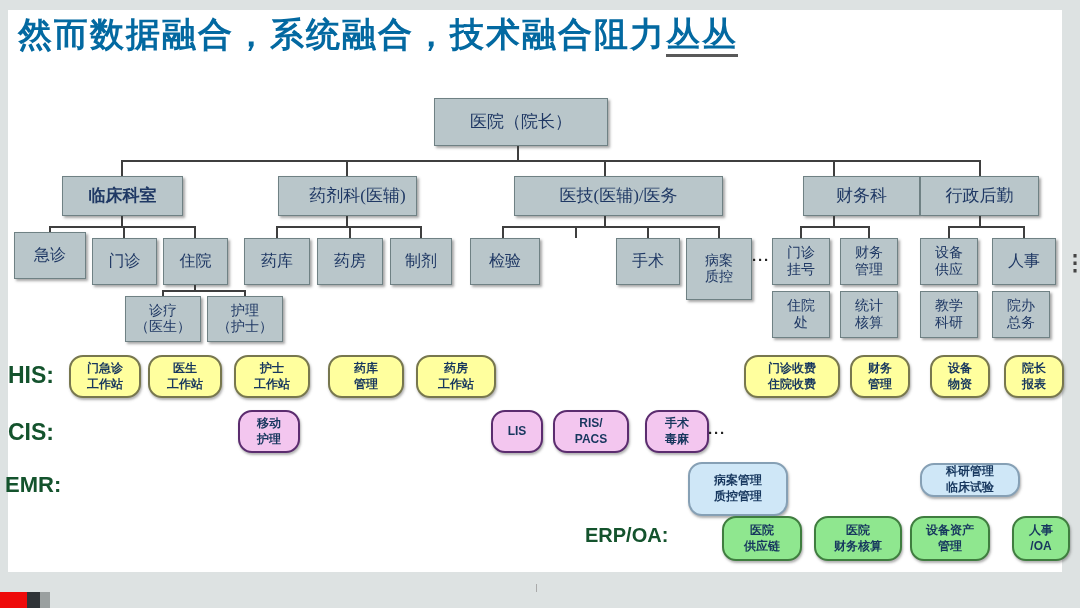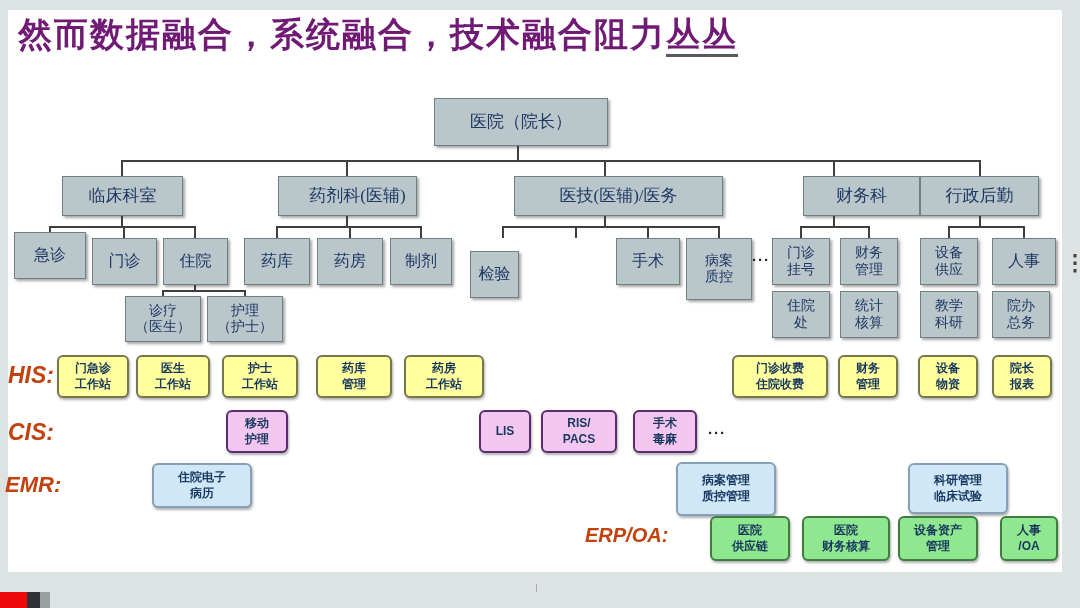--- a/index.html
+++ b/index.html
@@ -1,36 +1,36 @@
 <!DOCTYPE html>
 <html><head>
 <meta charset="utf-8">
 <style>
   html,body{margin:0;padding:0;}
   body{font-family:"Liberation Sans",sans-serif;}
   .stage{position:relative;width:1080px;height:608px;background:#dde2e2;overflow:hidden;}
   .slide{position:absolute;left:8px;top:10px;width:1054px;height:562px;background:#ffffff;}
-  .title{position:absolute;left:18px;top:12px;font-size:34px;font-weight:800;color:#701a75;
+  .title{position:absolute;left:18px;top:12px;font-size:34px;font-weight:800;color:#0369a1;
          letter-spacing:2px;white-space:nowrap;font-family:"Liberation Sans",sans-serif;}
   .title .u{border-bottom:3px solid #595959;padding-bottom:1px;}
   .obox{position:absolute;background:#b9c6ca;border:1.6px solid #6f8184;color:#1f3864;
         font-family:"Liberation Serif",serif;display:flex;align-items:center;justify-content:center;
         text-align:center;white-space:pre-line;box-sizing:border-box;line-height:1.15;
         box-shadow:1.5px 2px 2.5px rgba(60,60,60,.45);}
   .f17{font-size:17px;} .f16{font-size:16px;} .f14{font-size:14px;}
   .line{position:absolute;background:#3f3f3f;}
-  .cbox{position:absolute;border-radius:6px;display:flex;align-items:center;justify-content:center;
+  .cbox{position:absolute;border-radius:14px;display:flex;align-items:center;justify-content:center;
         text-align:center;white-space:pre-line;font-family:"Liberation Sans",sans-serif;font-weight:bold;
         color:#17375e;font-size:12px;line-height:1.3;box-sizing:border-box;
-        box-shadow:1px 2px 2.5px rgba(80,80,80,.45);}
+        box-shadow:1px 2px 2.5px rgba(80,80,80,.45);margin-left:12px;}
   .yellow{background:#ffff9e;border:2px solid #77774e;}
   .pink{background:#f3c6ef;border:2px solid #5b2c6f;}
   .blue{background:#cfe7f7;border:2px solid #86a0b5;}
   .green{background:#8fe78f;border:2px solid #3f7d3f;}
-  .rowlabel{position:absolute;font-weight:800;color:#c2410c;font-family:"Liberation Sans",sans-serif;white-space:nowrap;font-style:italic;}
+  .rowlabel{position:absolute;font-weight:800;color:#14532d;font-family:"Liberation Sans",sans-serif;white-space:nowrap;}
   .dots-h{position:absolute;font-weight:900;color:#222;font-size:15px;letter-spacing:1px;}
   .dots-v{position:absolute;font-weight:900;color:#444;font-size:22px;line-height:1;}
   .logo-red{position:absolute;left:0;top:592px;width:27px;height:16px;background:#ee0a0a;}
   .logo-dark{position:absolute;left:27px;top:592px;width:13px;height:16px;background:#2f3337;}
   .logo-gray{position:absolute;left:40px;top:592px;width:10px;height:16px;background:#9aa0a0;}
   .tick{position:absolute;left:536px;top:584px;width:1px;height:8px;background:#aaa;}
 </style>
 </head>
 <body>
 
@@ -76,40 +76,40 @@
   <div class="line" style="left:948px;top:226px;width:2px;height:12px;"></div>
   <div class="line" style="left:1023px;top:226px;width:2px;height:12px;"></div>
 
   <div class="line" style="left:194px;top:285px;width:2px;height:7px;"></div>
   <div class="line" style="left:162px;top:290px;width:84px;height:2px;"></div>
   <div class="line" style="left:162px;top:290px;width:2px;height:7px;"></div>
   <div class="line" style="left:244px;top:290px;width:2px;height:7px;"></div>
 
   <div class="obox f17" style="left:434px;top:98px;width:174px;height:48px;">医院（院长）</div>
 
-  <div class="obox f17" style="left:62px;top:176px;width:121px;height:40px;">临床科室</div>
+  <div class="obox f17" style="left:62px;top:176px;width:121px;height:40px;font-weight:bold;">临床科室</div>
   <div class="obox f17" style="left:278px;top:176px;width:139px;height:40px;padding-left:20px;">药剂科(医辅)</div>
   <div class="obox f17" style="left:514px;top:176px;width:209px;height:40px;">医技(医辅)/医务</div>
   <div class="obox f17" style="left:776px;top:176px;width:117px;height:40px;margin-left:27px;">财务科</div>
   <div class="obox f17" style="left:920px;top:176px;width:119px;height:40px;">行政后勤</div>
 
   <div class="obox f16" style="left:14px;top:232px;width:72px;height:47px;">急诊</div>
   <div class="obox f16" style="left:92px;top:238px;width:65px;height:47px;">门诊</div>
   <div class="obox f16" style="left:163px;top:238px;width:65px;height:47px;">住院</div>
 
   <div class="obox f14" style="left:125px;top:296px;width:76px;height:46px;">诊疗
 （医生）</div>
   <div class="obox f14" style="left:207px;top:296px;width:76px;height:46px;">护理
 （护士）</div>
 
   <div class="obox f16" style="left:244px;top:238px;width:66px;height:47px;">药库</div>
   <div class="obox f16" style="left:317px;top:238px;width:66px;height:47px;">药房</div>
   <div class="obox f16" style="left:390px;top:238px;width:62px;height:47px;">制剂</div>
 
-  <div class="obox f16" style="left:470px;top:251px;width:49px;height:47px;">检验</div>
+  <div class="obox f16" style="left:470px;top:238px;width:70px;height:47px;">检验</div>
   <div class="obox f16" style="left:616px;top:238px;width:64px;height:47px;">手术</div>
   <div class="obox f14" style="left:686px;top:238px;width:66px;height:62px;">病案
 质控</div>
 
   <div class="obox f14" style="left:772px;top:238px;width:58px;height:47px;">门诊
 挂号</div>
   <div class="obox f14" style="left:840px;top:238px;width:58px;height:47px;">财务
 管理</div>
   <div class="obox f14" style="left:772px;top:291px;width:58px;height:47px;">住院
 处</div>
@@ -151,25 +151,23 @@
   <div class="cbox pink" style="left:226px;top:410px;width:62px;height:43px;">移动
 护理</div>
   <div class="cbox pink" style="left:479px;top:410px;width:52px;height:43px;">LIS</div>
   <div class="cbox pink" style="left:541px;top:410px;width:76px;height:43px;">RIS/
 PACS</div>
   <div class="cbox pink" style="left:633px;top:410px;width:64px;height:43px;">手术
 毒麻</div>
   <div class="dots-h" style="left:708px;top:424px;">···</div>
 
   <div class="rowlabel" style="left:5px;top:472px;font-size:22px;">EMR:</div>
-  <div class="cbox blue" style="left:152px;top:463px;width:100px;height:45px;">住院电子
-病历</div>
   <div class="cbox blue" style="left:676px;top:462px;width:100px;height:54px;">病案管理
 质控管理</div>
-  <div class="cbox blue" style="left:908px;top:463px;width:100px;height:51px;">科研管理
+  <div class="cbox blue" style="left:908px;top:463px;width:100px;height:34px;">科研管理
 临床试验</div>
 
   <div class="rowlabel" style="left:585px;top:524px;font-size:20px;">ERP/OA:</div>
   <div class="cbox green" style="left:710px;top:516px;width:80px;height:45px;">医院
 供应链</div>
   <div class="cbox green" style="left:802px;top:516px;width:88px;height:45px;">医院
 财务核算</div>
   <div class="cbox green" style="left:898px;top:516px;width:80px;height:45px;">设备资产
 管理</div>
   <div class="cbox green" style="left:1000px;top:516px;width:58px;height:45px;">人事

